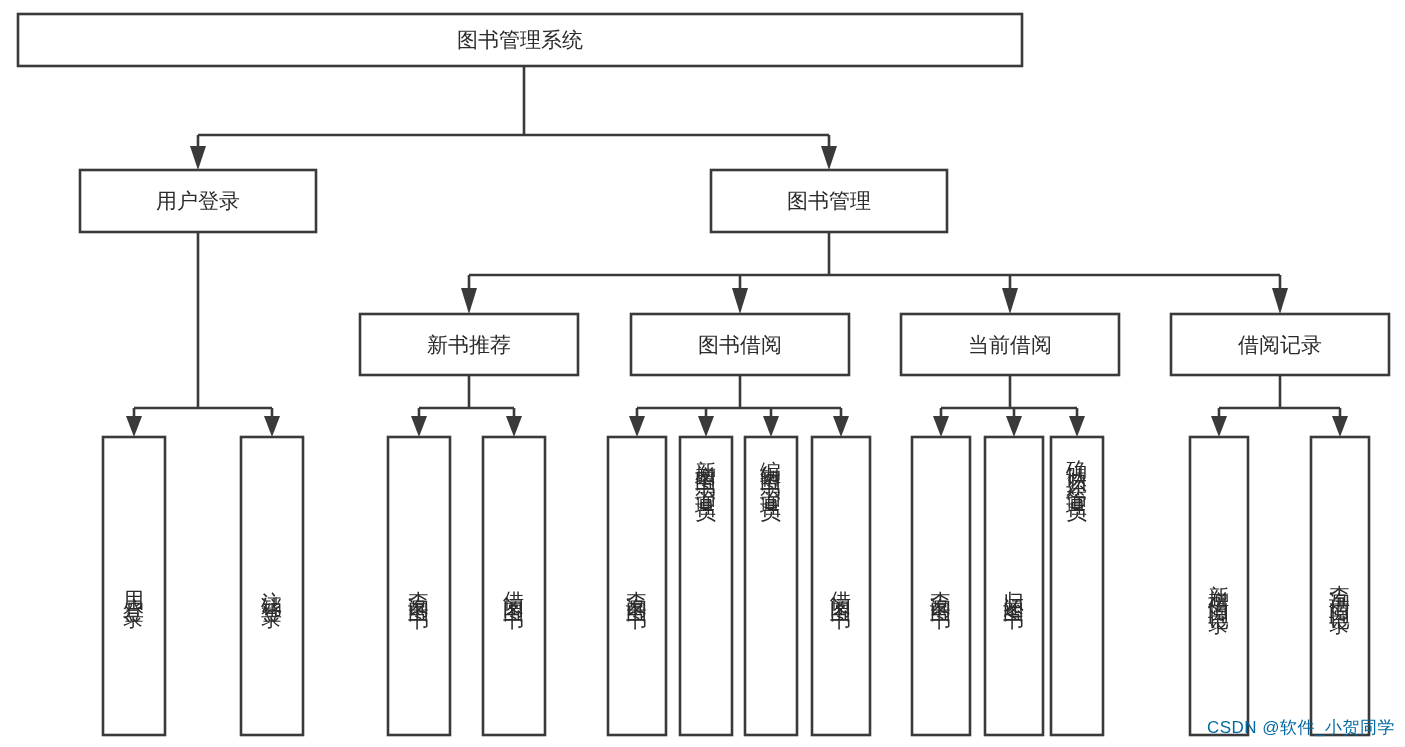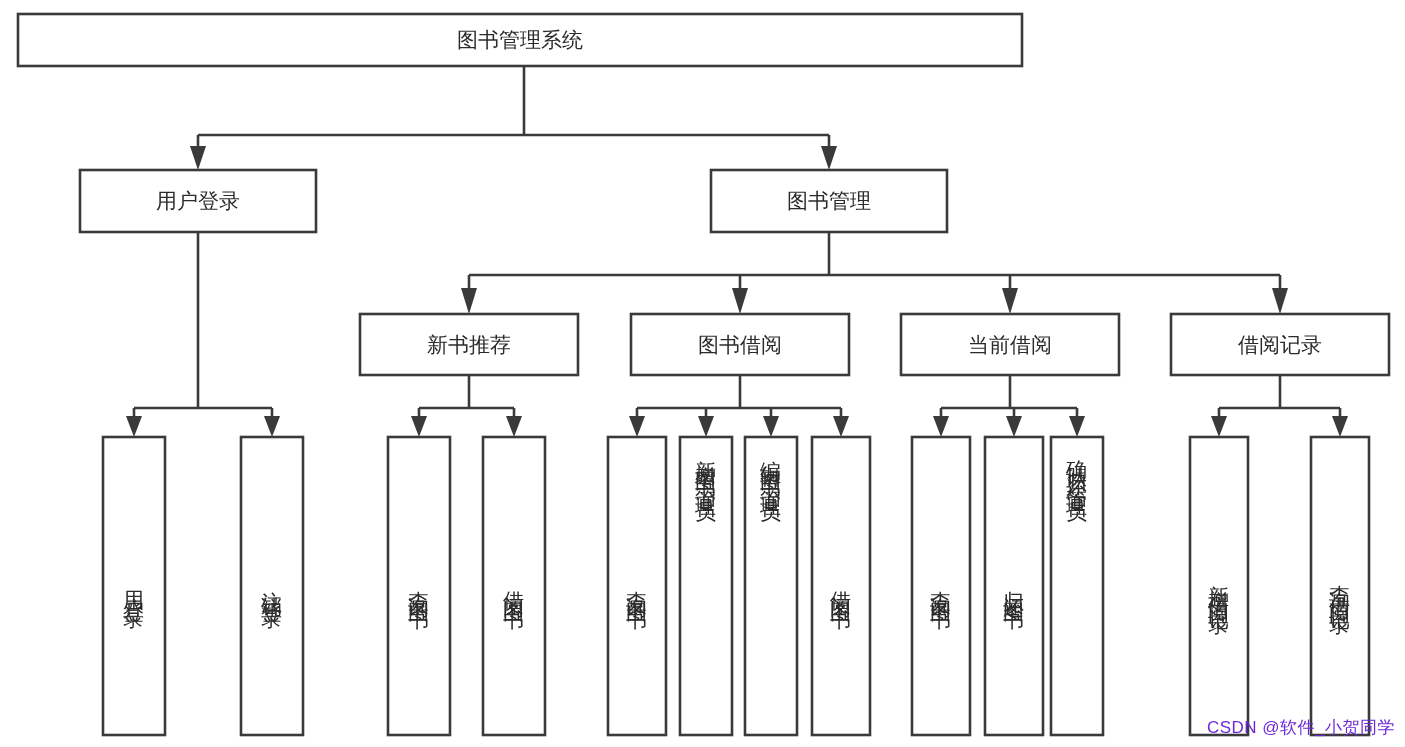--- a/index.html
+++ b/index.html
@@ -66,21 +66,21 @@
     letter-spacing: 6px;
     color: #2b2b2b;
     white-space: nowrap;
   }
   .watermark {
     position: absolute;
     right: 10px;
     bottom: 6px;
     font-family: "Liberation Sans", "DejaVu Sans", sans-serif;
     font-size: 17px;
-    color: #6d28d9;
+    color: #0369a1;
     letter-spacing: 0.5px;
     white-space: nowrap;
   }
 </style>
 </head>
 <body>
 
 <div id="diagram-root">
 
   <svg id="flow" viewBox="0 0 1405 747">

